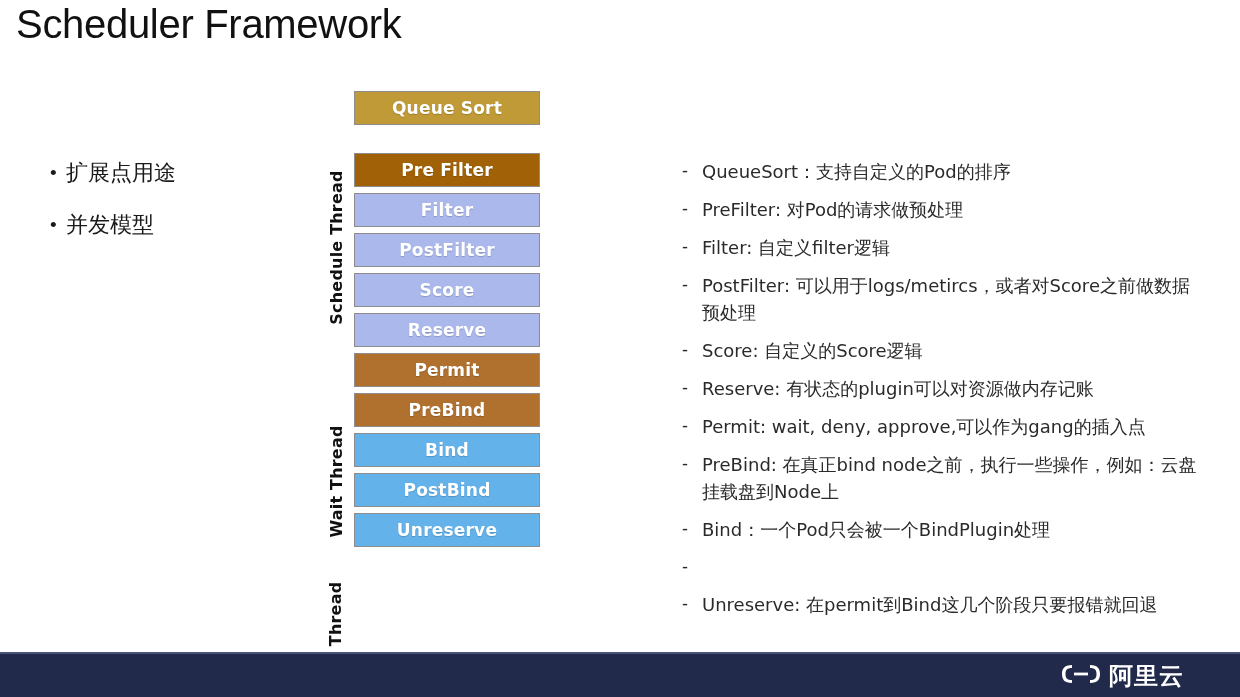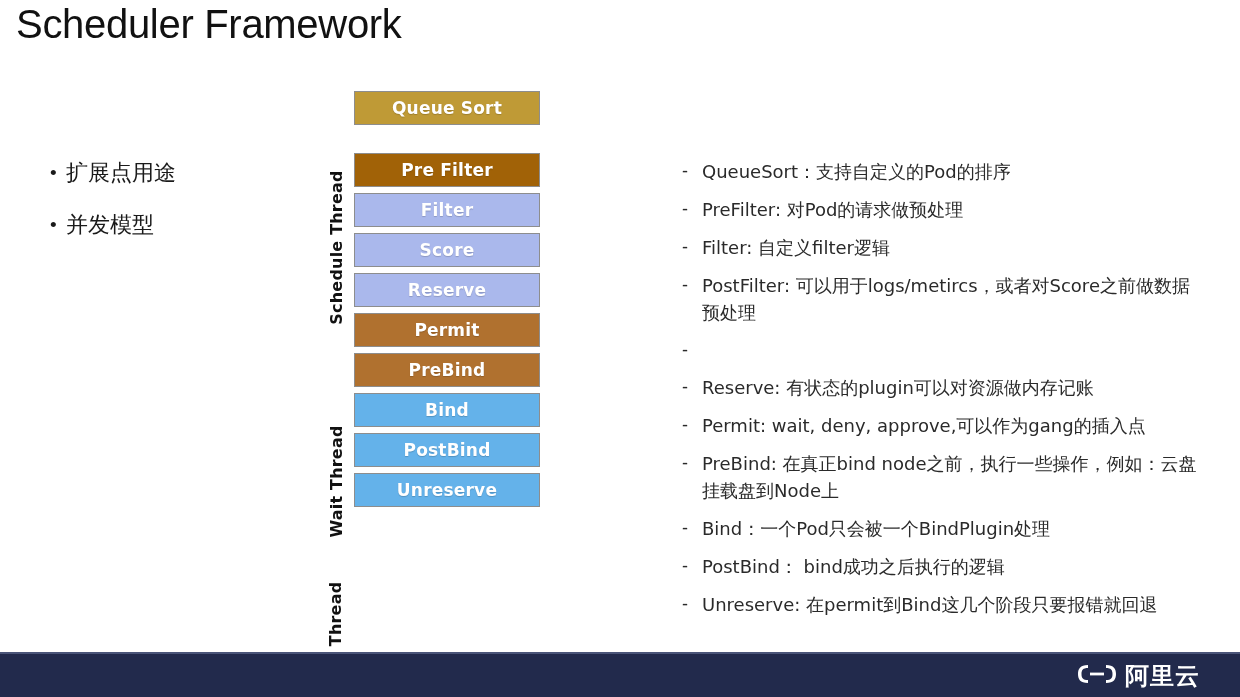--- a/index.html
+++ b/index.html
@@ -140,21 +140,21 @@
     left: 0;
     bottom: 0;
     width: 1240px;
     height: 45px;
     background: #222a4c;
     border-top: 2px solid #4a5478;
     display: flex;
     align-items: center;
     justify-content: flex-end;
     box-sizing: border-box;
-    padding-right: 2px;
+    padding-right: 18px;
   }
   .logo-ali {
     display: flex;
     align-items: center;
     margin-right: 38px;
   }
   .ali-mark {
     display: inline-block;
     margin-right: 7px;
   }
@@ -224,20 +224,23 @@
     <div class="flow-box" style="background:#BF9A36;">
         <span>Queue Sort</span>
       </div>
     <div class="flow-box" style="background:#a16207;margin-top:28px;">
         <span>Pre Filter</span>
       </div>
     <div class="flow-box" style="background:#AAB8EC;">
         <span>Filter</span>
       </div>
     <div class="flow-box" style="background:#AAB8EC;">
+        <span>PostFilter</span>
+      </div>
+    <div class="flow-box" style="background:#AAB8EC;">
         <span>Score</span>
       </div>
     <div class="flow-box" style="background:#AAB8EC;">
         <span>Reserve</span>
       </div>
     <div class="flow-box" style="background:#B0712F;">
         <span>Permit</span>
       </div>
     <div class="flow-box" style="background:#B0712F;">
         <span>PreBind</span>
@@ -266,40 +269,40 @@
   <div class="desc-item">
       <span class="desc-dash">-</span>
       <span class="desc-text">Filter: 自定义filter逻辑</span>
     </div>
   <div class="desc-item">
       <span class="desc-dash">-</span>
       <span class="desc-text">PostFilter: 可以用于logs/metircs，或者对Score之前做数据预处理</span>
     </div>
   <div class="desc-item">
       <span class="desc-dash">-</span>
+      <span class="desc-text">Score: 自定义的Score逻辑</span>
     </div>
   <div class="desc-item">
       <span class="desc-dash">-</span>
       <span class="desc-text">Reserve: 有状态的plugin可以对资源做内存记账</span>
     </div>
   <div class="desc-item">
       <span class="desc-dash">-</span>
       <span class="desc-text">Permit: wait, deny, approve,可以作为gang的插入点</span>
     </div>
   <div class="desc-item">
       <span class="desc-dash">-</span>
       <span class="desc-text">PreBind: 在真正bind node之前，执行一些操作，例如：云盘挂载盘到Node上</span>
     </div>
   <div class="desc-item">
       <span class="desc-dash">-</span>
       <span class="desc-text">Bind：一个Pod只会被一个BindPlugin处理</span>
     </div>
   <div class="desc-item">
       <span class="desc-dash">-</span>
-      <span class="desc-text">PostBind： bind成功之后执行的逻辑</span>
     </div>
   <div class="desc-item">
       <span class="desc-dash">-</span>
       <span class="desc-text">Unreserve: 在permit到Bind这几个阶段只要报错就回退</span>
     </div>
 </div>
 
 <div class="footer-bar">
 
   <div class="logo-ali">

